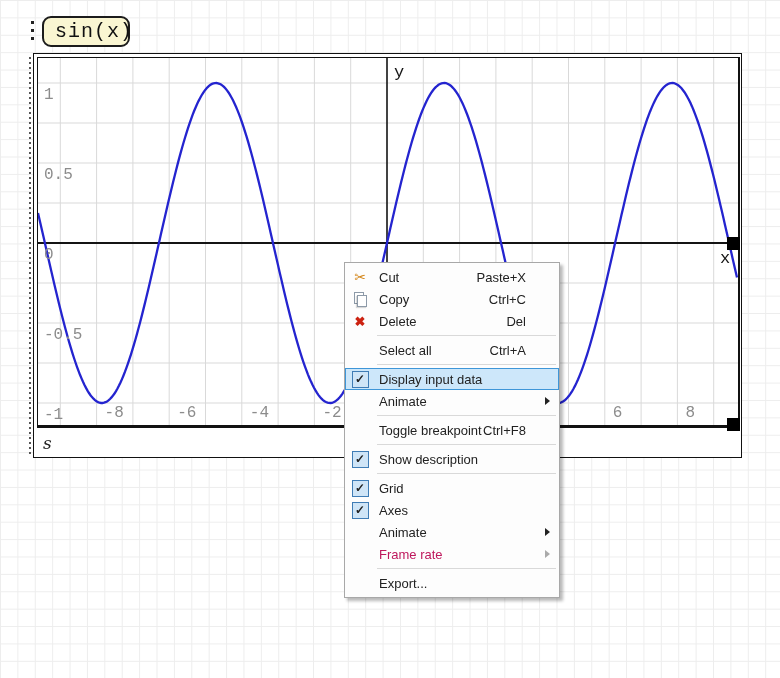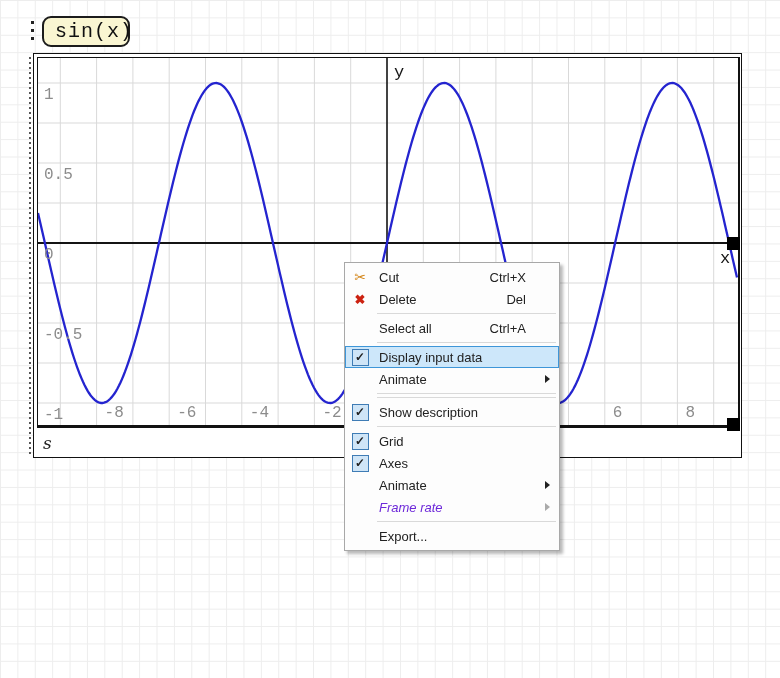--- a/index.html
+++ b/index.html
@@ -46,21 +46,21 @@
   .ctx-menu{
     position:absolute;left:344px;top:262px;width:216px;z-index:20;
     box-sizing:border-box;background:#fdfdfd;border:1px solid #a8a8a8;
     padding:3px 0;box-shadow:3px 3px 3px rgba(0,0,0,0.28);
     font-size:13px;color:#222;
   }
   .mi{position:relative;display:flex;align-items:center;height:22px;cursor:default;}
   .mi .gut{flex:0 0 30px;display:flex;justify-content:center;align-items:center;}
   .mi .lbl{margin-left:4px;white-space:nowrap;}
   .mi .sc{position:absolute;right:33px;white-space:nowrap;}
-  .mi.disabled .lbl,.mi.disabled .sc{color:#6d28d9;font-style:italic;}
+  .mi.disabled .lbl,.mi.disabled .sc{color:#be185d;}
   .mi.hl{background:#cde7fa;box-shadow:inset 0 0 0 1px #3e96d8;}
   .msep{height:1px;background:#d9d9d9;margin:3px 3px 3px 32px;}
   .chk{
     width:17px;height:17px;box-sizing:border-box;background:#cfe5f7;
     border:1px solid #3f7cb5;display:flex;align-items:center;justify-content:center;
     font-size:12px;font-weight:bold;color:#222;
   }
   .arrow{
     position:absolute;right:9px;width:0;height:0;
     border-left:5px solid #222;border-top:4px solid transparent;border-bottom:4px solid transparent;
@@ -151,21 +151,28 @@
     <div class="handle corner"></div>
   </div>
 
   <div class="ctx-menu">
 
     <div class="mi">
       <span class="gut">
           <span class="ic-cut">✂</span>
         </span>
       <span class="lbl">Cut</span>
-      <span class="sc">Ctrl+X</span>
+      <span class="sc">Paste+X</span>
+    </div>
+    <div class="mi">
+      <span class="gut">
+          <span class="ic-copy"></span>
+        </span>
+      <span class="lbl">Copy</span>
+      <span class="sc">Ctrl+C</span>
     </div>
     <div class="mi">
       <span class="gut">
           <span class="ic-del">✖</span>
         </span>
       <span class="lbl">Delete</span>
       <span class="sc">Del</span>
     </div>
 
     <div class="msep"></div>
@@ -185,20 +192,25 @@
       <span class="lbl">Display input data</span>
     </div>
     <div class="mi">
       <span class="gut"></span>
       <span class="lbl">Animate</span>
       <span class="arrow"></span>
     </div>
 
     <div class="msep"></div>
 
+    <div class="mi">
+      <span class="gut"></span>
+      <span class="lbl">Toggle breakpoint</span>
+      <span class="sc">Ctrl+F8</span>
+    </div>
 
     <div class="msep"></div>
 
     <div class="mi">
       <span class="gut">
           <span class="chk">✓</span>
         </span>
       <span class="lbl">Show description</span>
     </div>
 

